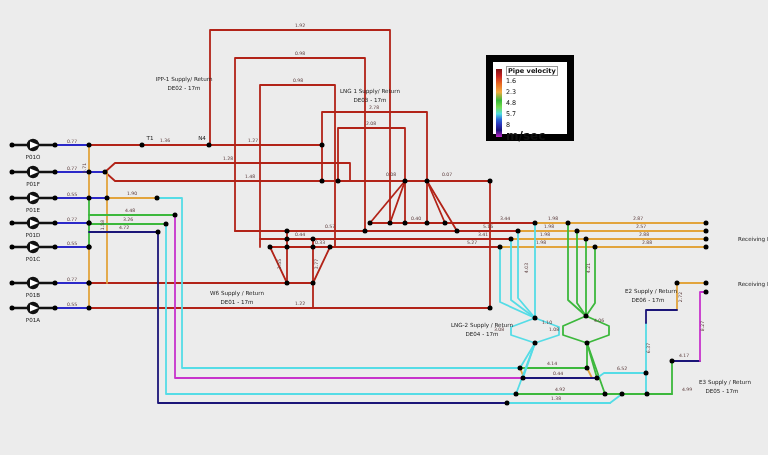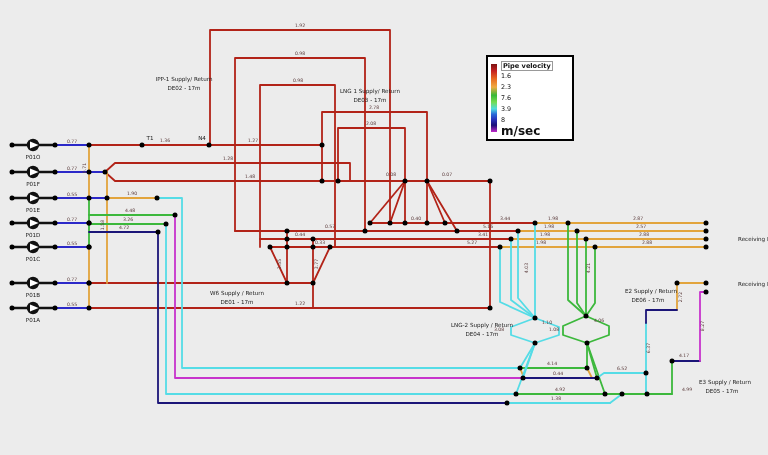--- a/index.html
+++ b/index.html
@@ -5,21 +5,21 @@
   html,body{margin:0;padding:0;}
   body{width:768px;height:455px;background:#ececec;font-family:"DejaVu Sans",sans-serif;position:relative;overflow:hidden;}
   #canvas-wrap{position:absolute;left:0;top:0;width:768px;height:455px;}
   svg{display:block;}
   svg text{font-family:"DejaVu Sans",sans-serif;}
   .vel{font-size:4.6px;fill:#5a3a3a;}
   .nm{font-size:5.6px;fill:#1a1a1a;}
   .sup{font-size:5.6px;fill:#1a1a1a;}
   
   #legend{position:absolute;left:486px;top:55px;width:88px;height:86px;background:#ffffff;
-          border:2px solid #000000;box-sizing:border-box;display:flex;padding:4px 1px 3px 3px;}
+          border:7px solid #000000;box-sizing:border-box;display:flex;padding:4px 1px 3px 3px;}
   #legend .bar{width:6px;height:68px;margin-top:3px;
      background:linear-gradient(to bottom,#7c1212 0%,#c42020 10%,#e86a20 22%,#f0aa40 34%,#38b838 46%,#74dc50 56%,#50dce0 66%,#2a6ad8 74%,#2830b8 82%,#181078 90%,#c028c8 100%);}
   #legend .col{margin-left:4px;display:flex;flex-direction:column;}
   #legend .title{font-size:6.6px;font-weight:bold;color:#111;border:1px solid #999;
                  padding:0 1px;align-self:flex-start;background:#fff;line-height:8px;}
   #legend .tick{font-size:6.4px;color:#111;line-height:11px;}
   #legend .unit{font-size:12px;font-weight:bold;color:#111;line-height:11px;}
 </style>
 </head>
 <body>
@@ -297,18 +297,18 @@
       <text x="738" y="286" class="sup" text-anchor="start">Receiving Basin</text>
     </svg>
 </div>
 
 <div id="legend">
   <div class="bar"></div>
   <div class="col">
     <span class="title">Pipe velocity</span>
     <span class="tick">1.6</span>
     <span class="tick">2.3</span>
-    <span class="tick">7.6</span>
-    <span class="tick">3.9</span>
+    <span class="tick">4.8</span>
+    <span class="tick">5.7</span>
     <span class="tick">8</span>
     <span class="unit">m/sec</span>
   </div>
 </div>
 
 </body></html>

